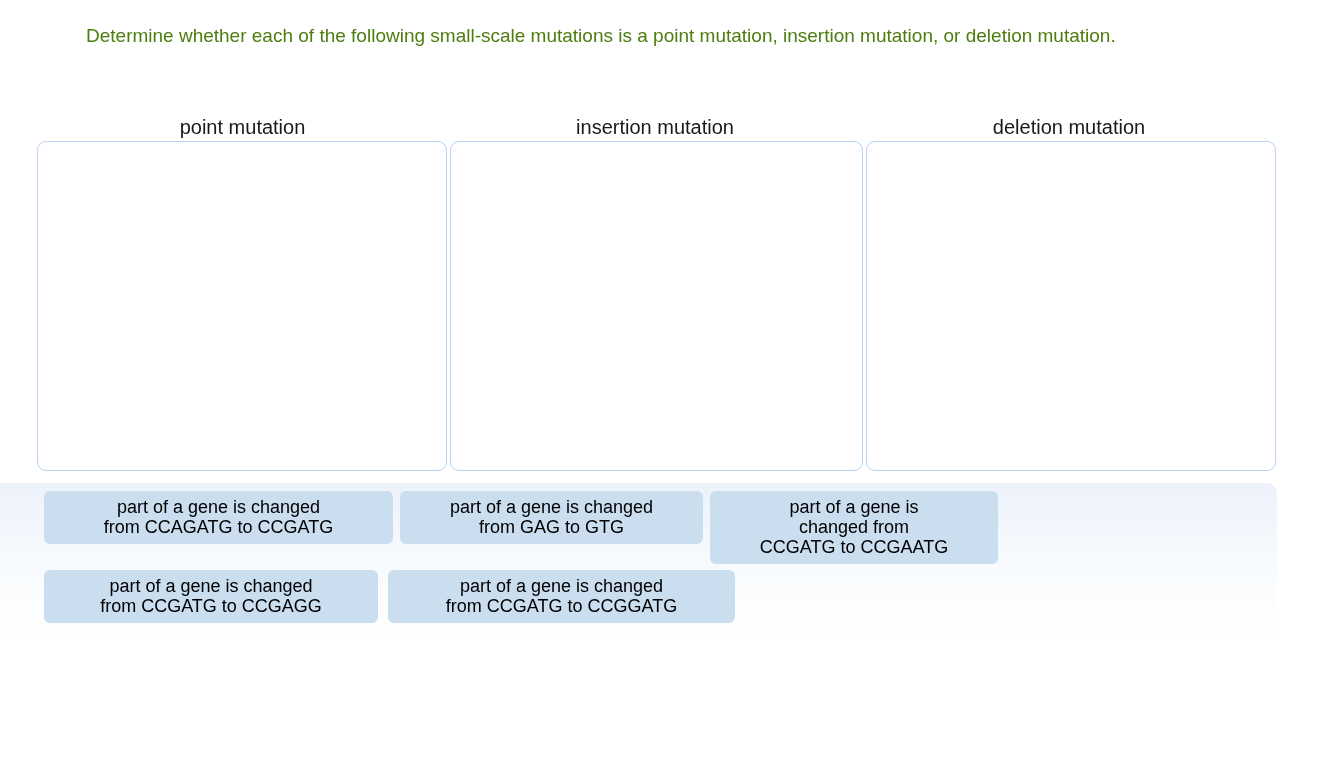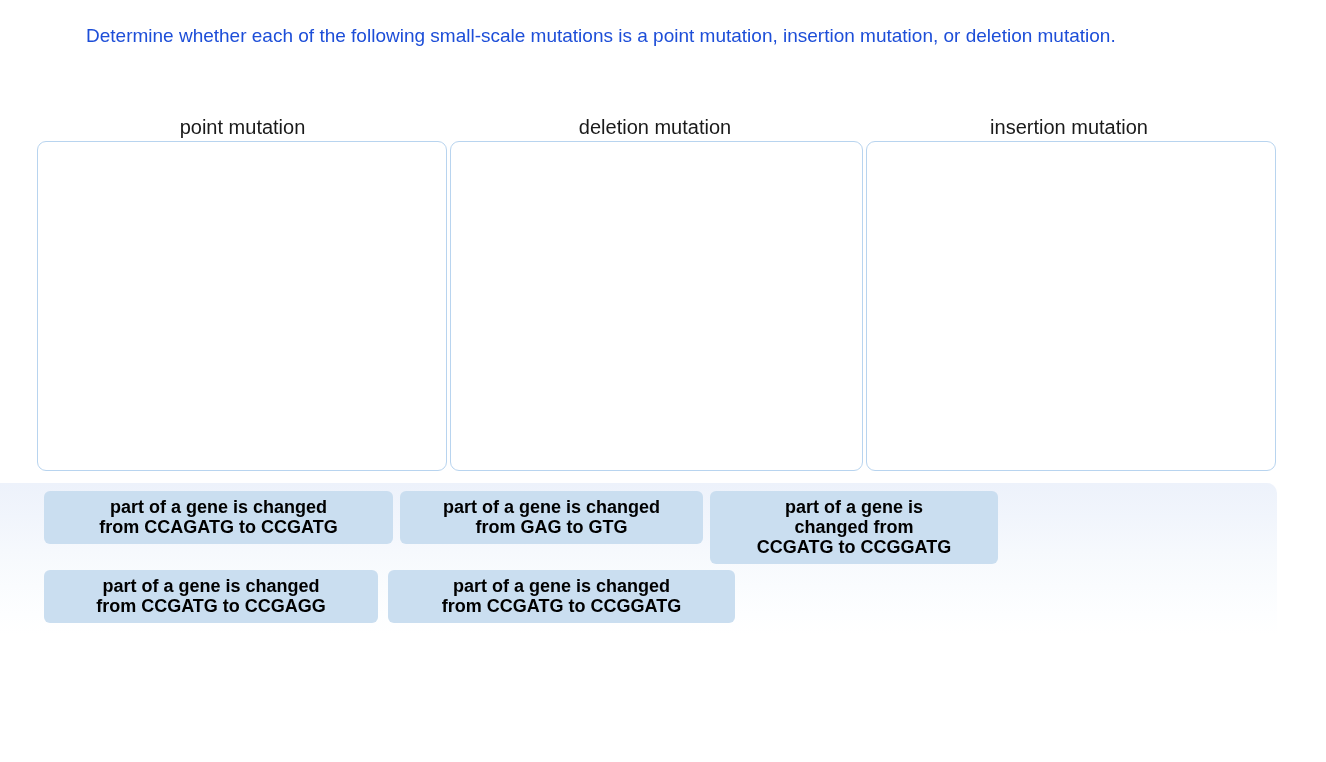--- a/index.html
+++ b/index.html
@@ -18,21 +18,21 @@
   }
 
   
   .prompt {
     position: absolute;
     left: 86px;
     top: 24px;
     width: 1165px;
     font-size: 19px;
     line-height: 23px;
-    color: #1d4ed8;
+    color: #4d7c0f;
   }
 
   
   .headers {
     position: absolute;
     left: 37px;
     top: 110px;
     width: 1239px;
     height: 30px;
     display: flex;
@@ -103,54 +103,53 @@
     border-radius: 6px;
     font-size: 18px;
     line-height: 20px;
     text-align: center;
     color: #000000;
     padding: 6px 10px 7px 10px;
     box-sizing: border-box;
     white-space: pre-line;
     cursor: grab;
     user-select: none;
-    font-weight: bold;
   }
   .tile.t1 { width: 349px; }
   .tile.t2 { width: 303px; }
   .tile.t3 { width: 288px; }
   .tile.t4 { width: 334px; }
   .tile.t5 { width: 347px; }
 </style>
 </head>
 <body>
 
 <div class="prompt">Determine whether each of the following small-scale mutations is a point mutation, insertion mutation, or deletion mutation.</div>
 
 <div class="headers">
   <div class="header-cell c1">point mutation</div>
+  <div class="header-cell c2">insertion mutation</div>
   <div class="header-cell c3">deletion mutation</div>
-  <div class="header-cell c2">insertion mutation</div>
 </div>
 
 <div class="dropzones">
   <div class="dropzone z1"></div>
   <div class="dropzone z2"></div>
   <div class="dropzone z3"></div>
 </div>
 
 <div class="bank">
   <div class="bank-row row1">
     <div class="tile t1">part of a gene is changed
 from CCAGATG to CCGATG</div>
     <div class="tile t2">part of a gene is changed
 from GAG to GTG</div>
     <div class="tile t3">part of a gene is
 changed from
-CCGATG to CCGGATG</div>
+CCGATG to CCGAATG</div>
   </div>
   <div class="bank-row row2">
     <div class="tile t4">part of a gene is changed
 from CCGATG to CCGAGG</div>
     <div class="tile t5">part of a gene is changed
 from CCGATG to CCGGATG</div>
   </div>
 </div>
 
 </body></html>

